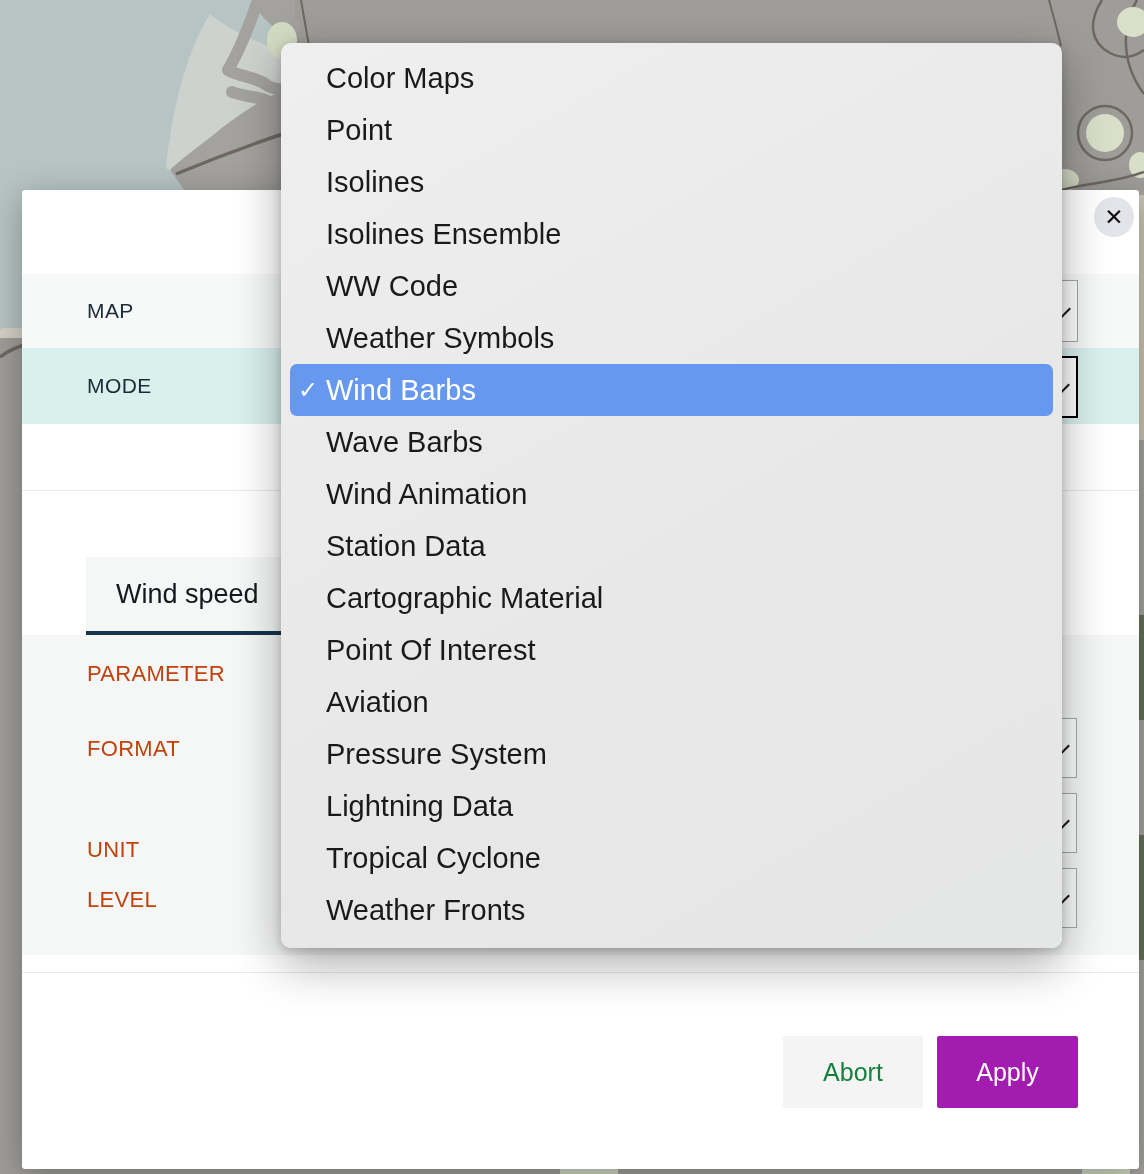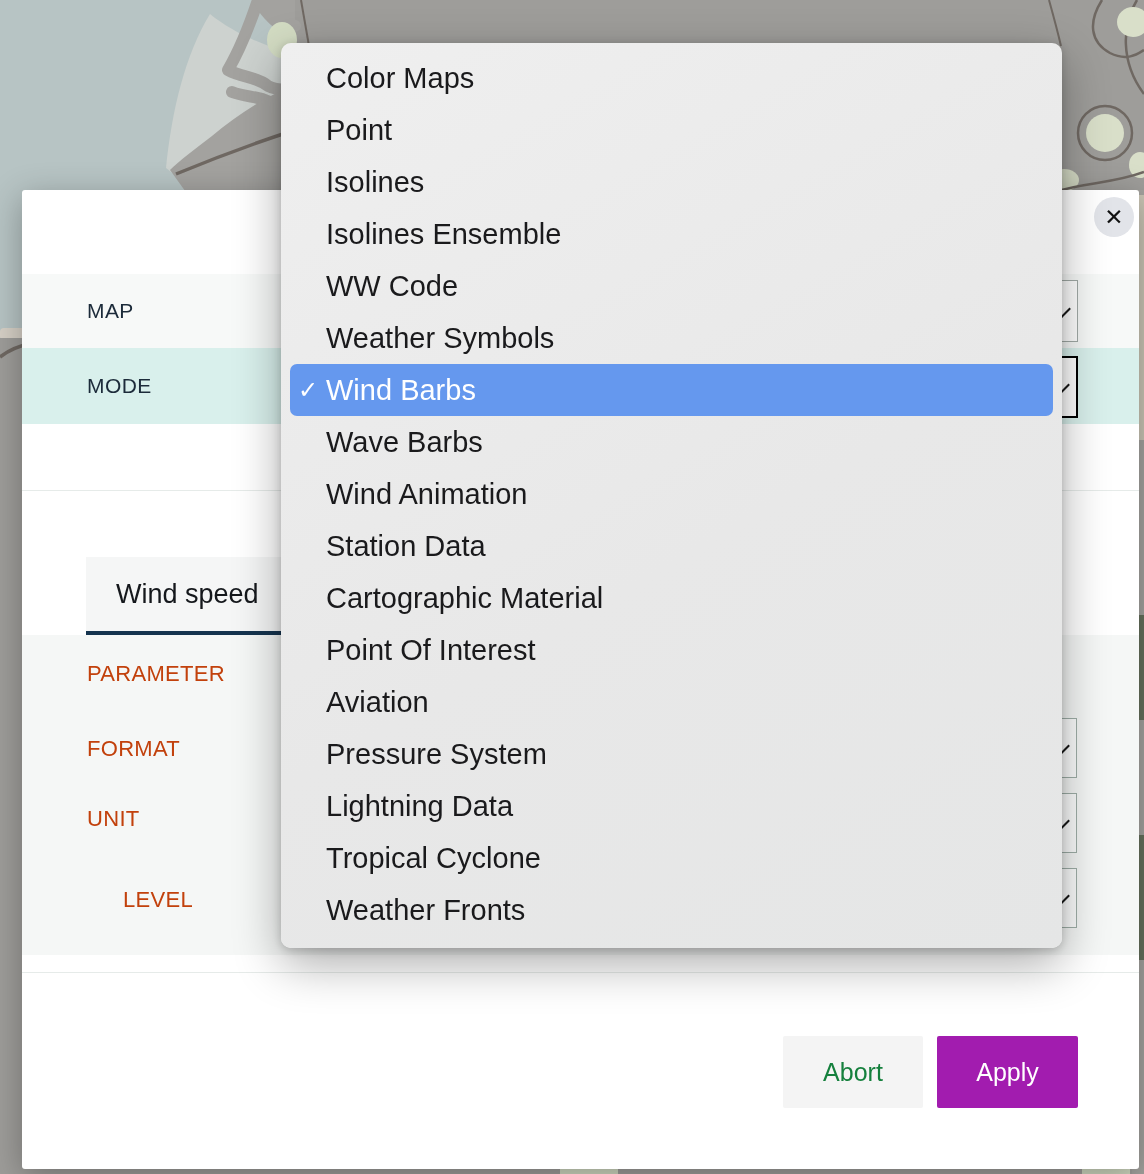--- a/index.html
+++ b/index.html
@@ -53,22 +53,22 @@
     position:absolute; left:64px; top:367px; width:382px; height:74px;
     background:#f5f6f6; border-bottom:4px solid #15344f;
     display:flex; align-items:center; padding-left:30px; box-sizing:content-box;
     font-size:27px; color:#15181c; cursor:pointer;
   }
 
   .gray-section { position:absolute; top:445px; left:0; width:100%; height:320px; background:#f5f7f6; }
   .plabel { position:absolute; left:65px; font-size:22px; letter-spacing:.3px; color:#c2410c; }
   .lbl-parameter { top:471px; }
   .lbl-format    { top:546px; }
-  .lbl-unit      { top:616px; }
-  .lbl-level     { top:697px;margin-left:36px; }
+  .lbl-unit      { top:647px; }
+  .lbl-level     { top:697px; }
 
   .btn {
     position:absolute; top:846px; height:72px; border:none; cursor:pointer;
     font-family:inherit; font-size:25px; border-radius:2px;
   }
   .btn-abort { left:761px; width:140px; background:#f4f4f4; color:#15803d; }
   .btn-apply { left:915px; width:141px; background:#a21caf; color:#ffffff; }
 
   
   .menu {

